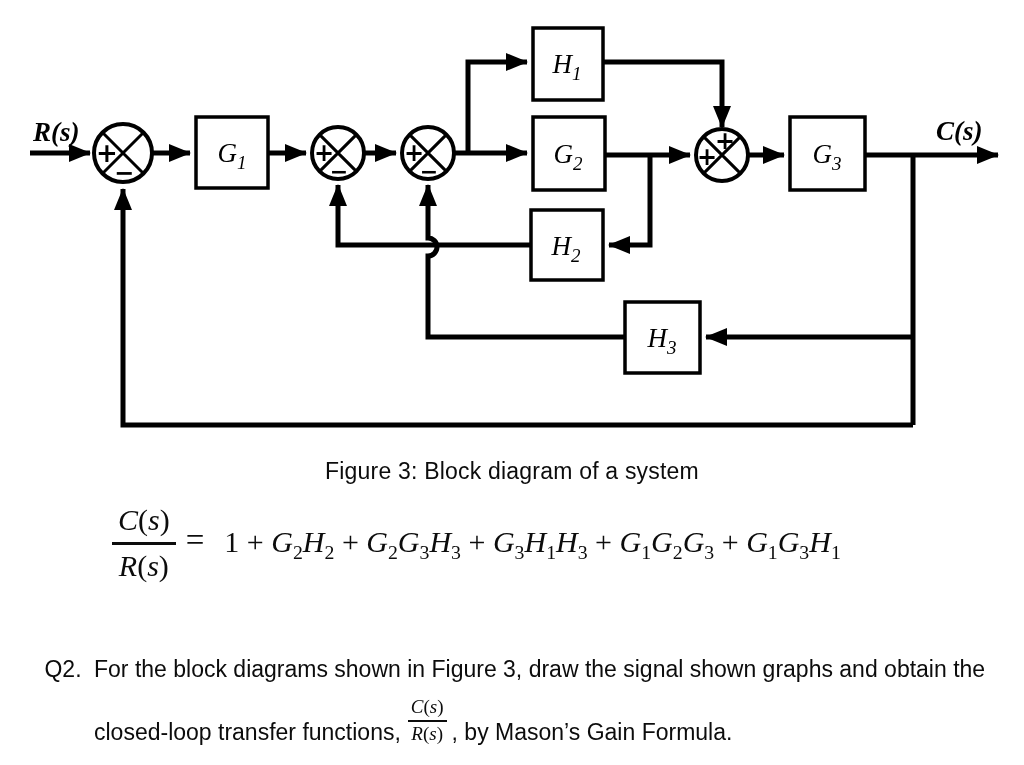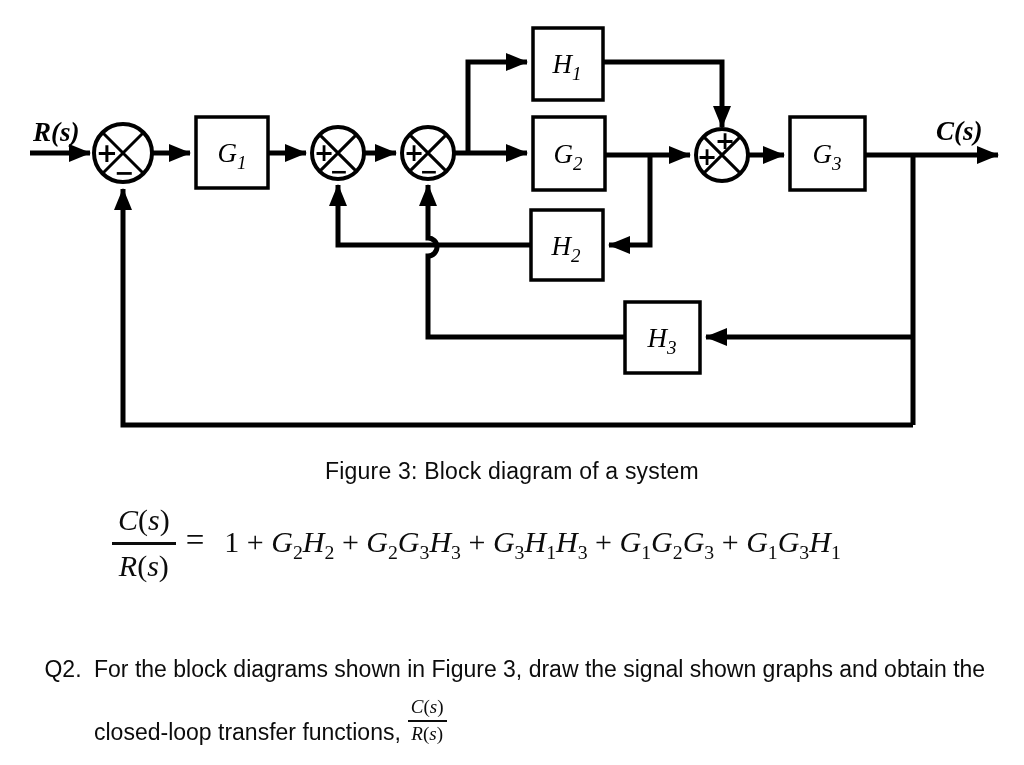--- a/index.html
+++ b/index.html
@@ -134,16 +134,17 @@
     <div class="q-line1">
       <span class="q-num">Q2.</span>
       <span>For the block diagrams shown in Figure 3, draw the signal shown graphs and obtain the</span>
     </div>
     <div class="q-line2">
       <span>closed-loop transfer functions,</span>
       <span class="ifrac">
         <span class="inum"><i>C</i>(<i>s</i>)</span>
         <span class="iden"><i>R</i>(<i>s</i>)</span>
       </span>
+      <span>, by Mason’s Gain Formula.</span>
     </div>
   </div>
 
 </div>
 
 </body></html>

